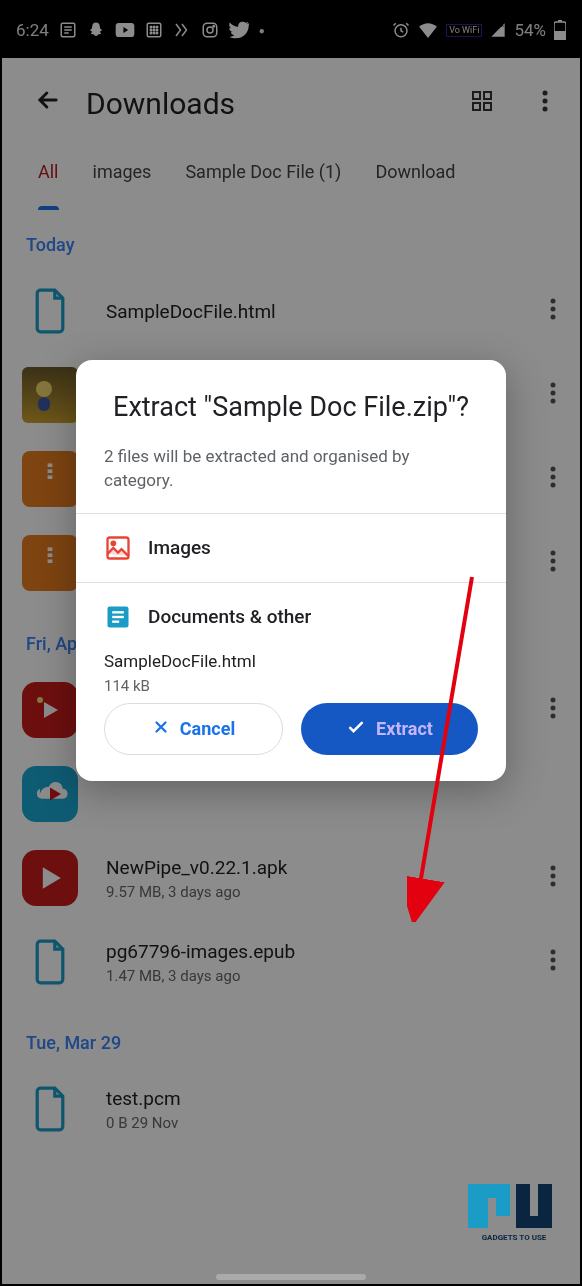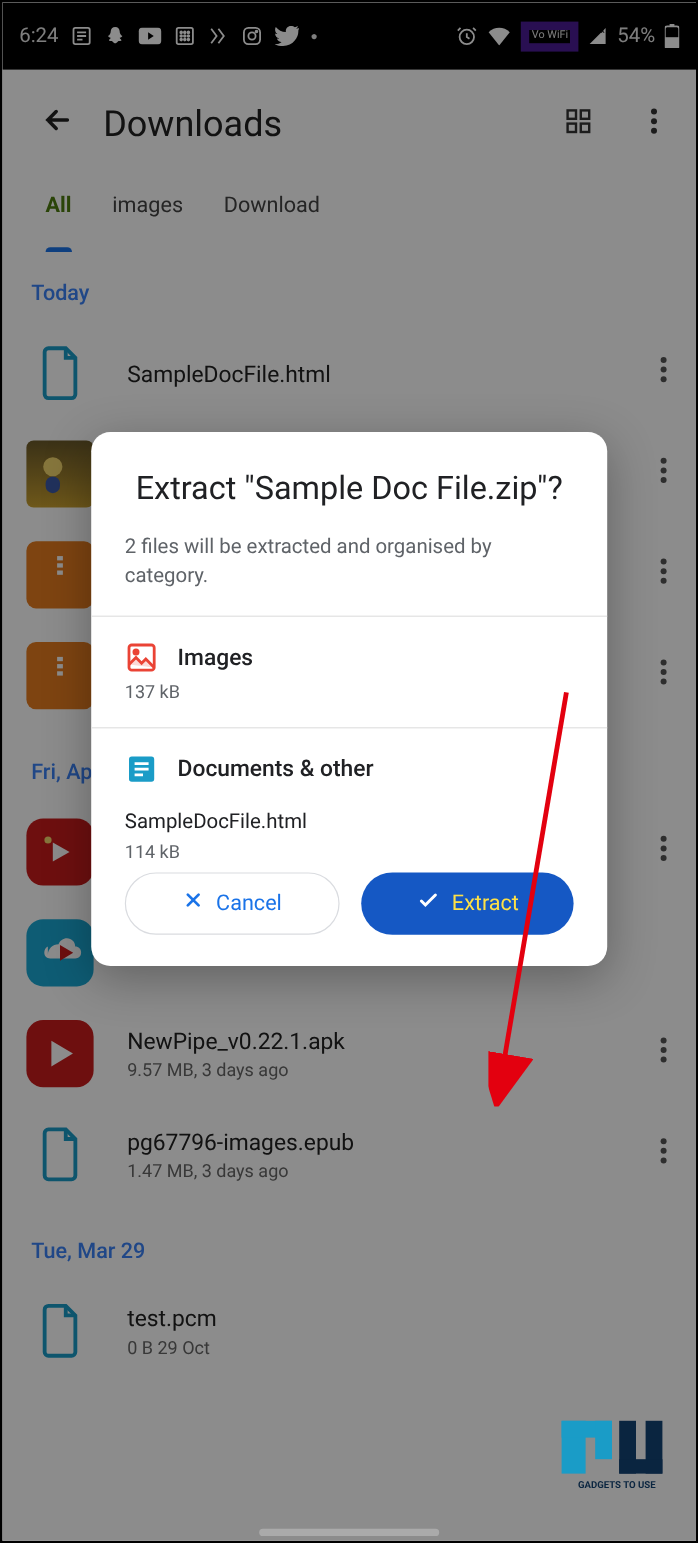--- a/index.html
+++ b/index.html
@@ -28,21 +28,21 @@
     .app-header {
       display: flex; align-items: center;
       padding: 28px 20px 20px 32px;
       gap: 24px;
     }
     .back-arrow { font-size: 28px; color: #222; }
     .page-title { font-size: 30px; font-weight: 400; color: #222; flex:1;}
     .grid-toggle, .overflow { font-size: 22px; color: #333; padding: 0 12px;}
     .tabs { display: flex; gap: 34px; padding: 20px 0 10px 36px; font-size: 18px; color: #444; border-bottom: 0px; }
     .tab { color: #444; }
-    .tab.active { color: #4d7c0f; font-weight: 700; position: relative; }
+    .tab.active { color: #b91c1c; font-weight: 400; position: relative; }
     .tab.active::after { content:''; position:absolute; left:0; right:0; bottom:-28px; height:4px; background:#1a73e8; border-radius:4px 4px 0 0;}
     .section-h { padding: 42px 0 0 24px; font-size: 18px; color: #3b82f6; font-weight:500;}
     .file-row { display:flex; align-items:center; padding: 28px 14px 0 20px; gap: 28px;}
     .thumb { width: 56px; height: 56px; border-radius: 6px; display:flex; align-items:center; justify-content:center; flex-shrink:0;}
     .thumb.doc { border: 0; }
     .fname { font-size: 19px; color: #222; }
     .fmeta { font-size: 15px; color: #666; margin-top:4px; }
     .dots { margin-left: auto; font-size: 22px; color: #555; padding: 0 10px; letter-spacing: 0;}
     .watermark { position:absolute; right: 12px; bottom: 38px; z-index: 9; width:108px; height:70px;}
     .bottom-handle { position:absolute; bottom:4px; left:50%; transform:translateX(-50%); width:150px; height:6px; border-radius:3px; background:#aaa; z-index:9;}
@@ -60,23 +60,23 @@
     }
     .dialog h2 { font-size: 27px; font-weight: 400; text-align:center; color:#202124; line-height:1.3; }
     .dialog .sub { font-size: 17px; color:#5f6368; margin-top:20px; line-height:1.4;}
     .dialog hr { border:none; border-top:1px solid #e0e0e0; margin:20px -28px; }
     .cat-row { display:flex; align-items:center; gap:16px; }
     .cat-icon { width:28px; height:28px; flex-shrink:0;}
     .cat-title { font-size:19px; font-weight:500; color:#202124;}
     .cat-file { font-size:17px; color:#202124; margin-top:20px;}
     .cat-size { font-size:15px; color:#5f6368; margin-top:6px;}
     .dlg-actions { display:flex; gap:18px; margin-top:12px; }
-    .dlg-btn { flex:1; height:52px; border-radius:26px; font-size:18px; display:flex; align-items:center; justify-content:center; gap:10px; font-weight:400;}
+    .dlg-btn { flex:1; height:52px; border-radius:26px; font-size:18px; display:flex; align-items:center; justify-content:center; gap:10px; font-weight:700;}
     .dlg-btn.cancel { background:#fff; border:1px solid #dadce0; color:#1a73e8;}
-    .dlg-btn.extract { background:#1558c4; border:none; color:#fde047;}
+    .dlg-btn.extract { background:#1558c4; border:none; color:#c4b5fd;}
     .cut { height: 20px; overflow: hidden; }
 
     .arrow-annot {
       position:absolute; z-index:11;
       left: 405px; top: 570px;
       width: 80px; height: 350px;
       pointer-events:none;
     }
   </style>
 </head>
@@ -142,21 +142,21 @@
         <svg width="18" height="18" viewBox="0 0 24 24" fill="none" stroke="#fff" stroke-width="2">
           <circle cx="12" cy="13" r="8"></circle>
           <path d="M12 9v4l3 2M5 3L2 6M22 6l-3-3"></path>
         </svg>
       </span>
     <span class="ico">
         <svg width="20" height="16" viewBox="0 0 24 20" fill="#fff">
           <path d="M12 20L1 6c6-6 16-6 22 0L12 20z"></path>
         </svg>
       </span>
-    <span style="font-size:9px; border:7px solid #4c1d95; padding:1px 2px; line-height:1;">Vo WiFi</span>
+    <span style="font-size:9px; border:1px solid #4c1d95; padding:1px 2px; line-height:1;">Vo WiFi</span>
     <span class="ico">
         <svg width="16" height="16" viewBox="0 0 24 24" fill="#fff">
           <path d="M2 22L22 2v20H2z"></path>
           <text x="16" y="8" font-size="10" fill="#000">x</text>
         </svg>
       </span>
     <span>54%</span>
     <span class="ico">
         <svg width="12" height="20" viewBox="0 0 12 20" fill="none">
           <rect x="0" y="2" width="12" height="18" rx="2" stroke="#fff" stroke-width="1.5"></rect>
@@ -188,20 +188,21 @@
           <circle cx="3" cy="4" r="2.5"></circle>
           <circle cx="3" cy="12" r="2.5"></circle>
           <circle cx="3" cy="20" r="2.5"></circle>
         </svg>
     </span>
   </div>
 
   <div class="tabs">
     <span class="tab active">All</span>
     <span class="tab">images</span>
+    <span class="tab">Sample Doc File (1)</span>
     <span class="tab">Download</span>
   </div>
 
   <div class="section-h">Today</div>
 
   <div class="file-row">
     <div class="thumb doc">
         <svg width="40" height="48" viewBox="0 0 24 30" fill="none" stroke="#1a9cc7" stroke-width="2">
           <path d="M6 2h9l5 5v19a2 2 0 01-2 2H6a2 2 0 01-2-2V4a2 2 0 012-2z"></path>
           <path d="M15 2v5h5"></path>
@@ -329,40 +330,39 @@
   <div class="section-h">Tue, Mar 29</div>
   <div class="file-row">
     <div class="thumb doc">
         <svg width="40" height="48" viewBox="0 0 24 30" fill="none" stroke="#1a9cc7" stroke-width="2">
           <path d="M6 2h9l5 5v19a2 2 0 01-2 2H6a2 2 0 01-2-2V4a2 2 0 012-2z"></path>
           <path d="M15 2v5h5"></path>
         </svg>
       </div>
     <div>
         <div class="fname">test.pcm</div>
-    <div class="fmeta">0 B  29 Oct</div>
+    <div class="fmeta">0 B  29 Nov</div>
       </div>
   </div>
 </div>
 
 <div class="scrim"></div>
 
 <div class="dialog">
   <h2>Extract "Sample Doc File.zip"?</h2>
   <div class="sub">2 files will be extracted and organised by category.</div>
   <hr>
   <div class="cat-row">
     <span class="cat-icon"><svg width="28" height="28" viewBox="0 0 24 24" fill="none" stroke="#ea4335" stroke-width="2">
           <rect x="3" y="3" width="18" height="18" rx="2"></rect>
           <path d="M3 17l5-5 4 4 3-3 6 6" fill="#ea4335" fill-opacity="0.2"></path>
           <circle cx="8" cy="8" r="1.5" fill="#ea4335"></circle>
         </svg></span>
     <span class="cat-title">Images</span>
   </div>
-  <div class="cat-size">137 kB</div>
   <hr>
   <div class="cat-row">
     <span class="cat-icon"><svg width="28" height="28" viewBox="0 0 24 24" fill="#1a9cc7">
           <rect x="3" y="3" width="18" height="18" rx="2"></rect>
           <line x1="7" y1="8" x2="17" y2="8" stroke="#fff" stroke-width="2"></line>
           <line x1="7" y1="12" x2="17" y2="12" stroke="#fff" stroke-width="2"></line>
           <line x1="7" y1="16" x2="13" y2="16" stroke="#fff" stroke-width="2"></line>
         </svg></span>
     <span class="cat-title">Documents &amp; other</span>
   </div>

